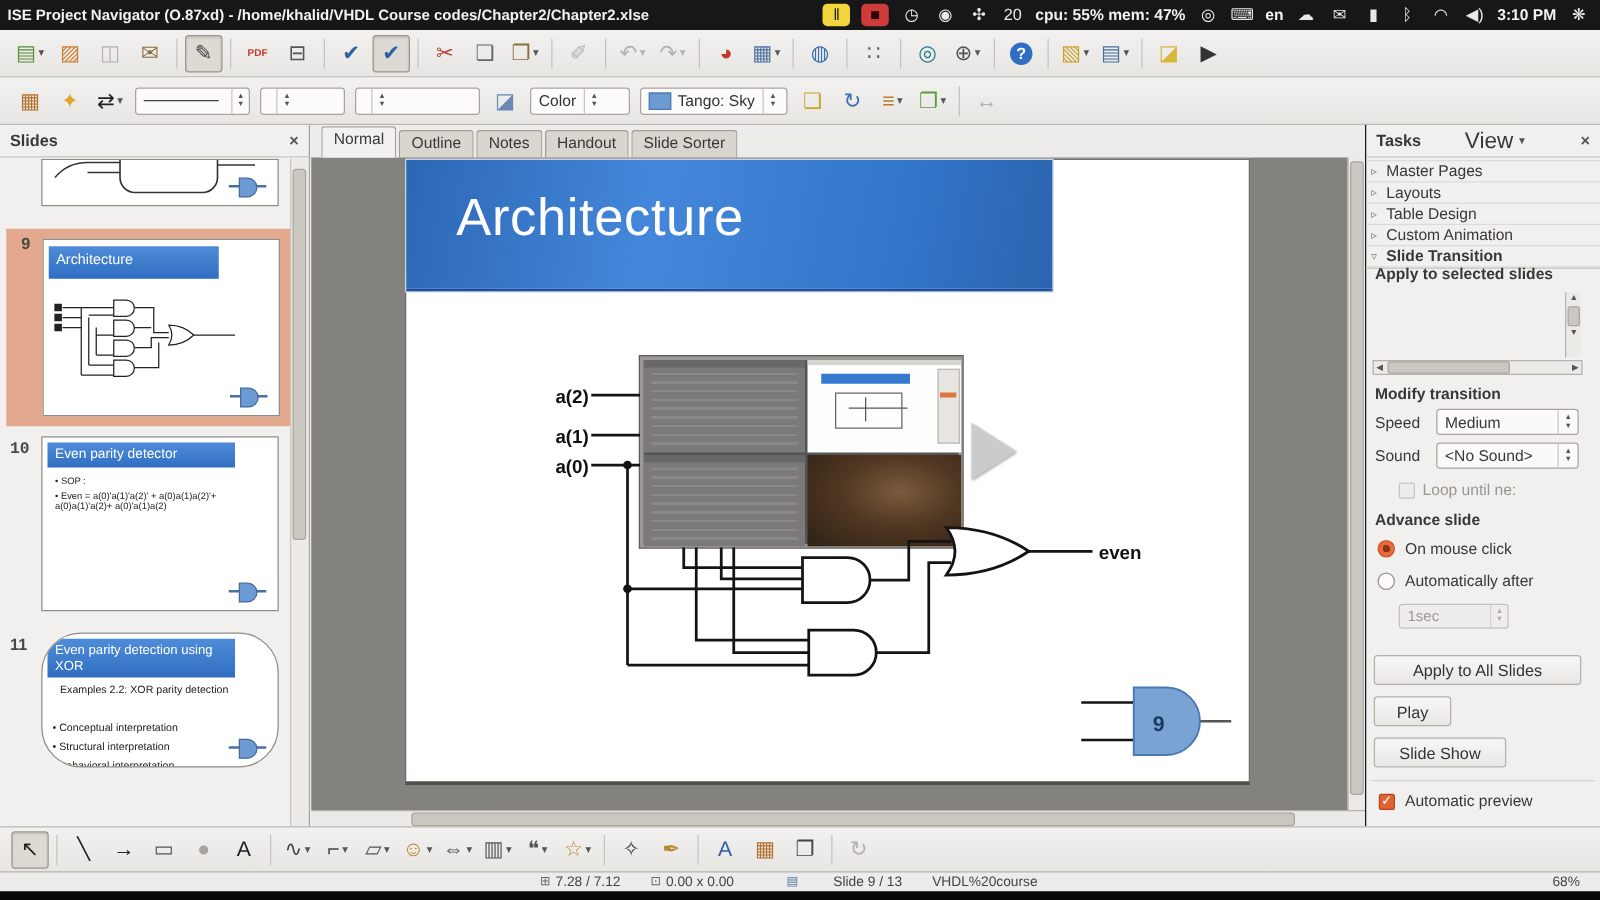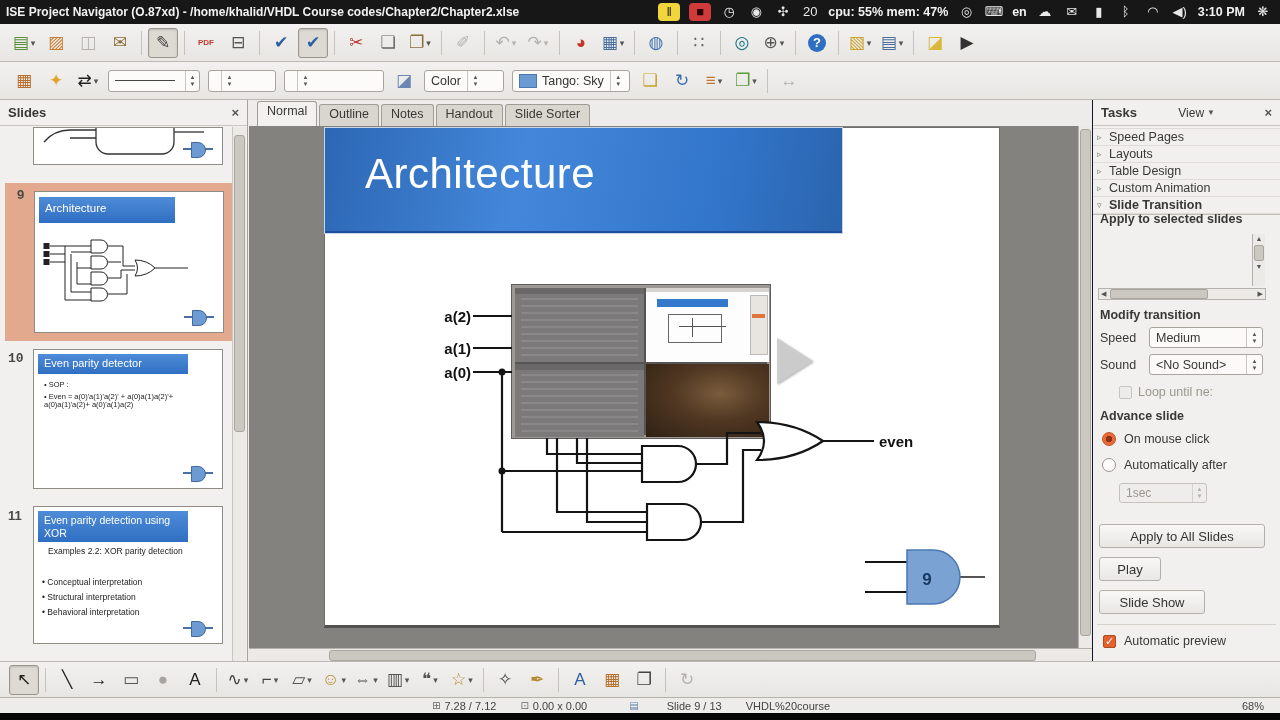--- a/index.html
+++ b/index.html
@@ -96,21 +96,21 @@
   .vq.white .msketch b{position:absolute;left:45%;top:10%;width:1px;height:70%;background:#555;}
   .vq.white .mpanel{position:absolute;right:1%;top:10%;width:13%;height:78%;background:#e8e5e1;border:1px solid #bbb;}
   .vq.white .mpanel i{position:absolute;left:10%;top:30%;right:10%;height:8%;background:#e0763a;}
   .vq.photo{background:radial-gradient(ellipse at 60% 40%,#7a5c3d 0%,#503722 45%,#2f2114 100%);}
   #play-btn{position:absolute;left:452px;top:210px;width:0;height:0;z-index:4;
     border-left:36px solid rgba(205,205,205,.92);border-top:23px solid transparent;border-bottom:23px solid transparent;
     filter:drop-shadow(1px 1px 1px rgba(90,90,90,.5));}
   
   #tasks{position:absolute;left:1092px;top:0;width:188px;height:561px;background:#f1f0ee;
     border-left:1px solid #0f172a;box-sizing:border-box;font-size:12.5px;color:#3a3835;}
-  #tasks .panel-head .view-lbl{margin-left:auto;font-weight:normal;font-size:12px;}
+  #tasks .panel-head .view-lbl{margin-left:auto;font-weight:normal;font-size:18px;}
   #tasks .panel-head .dd{font-size:8px;margin:0 8px 0 3px;color:#555;}
   .tsec{display:flex;align-items:center;height:16px;border-bottom:1px solid #dedbd6;padding-left:4px;}
   .tsec .tarrow{width:12px;font-size:9px;color:#777;}
   .tsec.exp{font-weight:bold;}
   #tsecs{border-top:1px solid #dedbd6;margin-top:1px;border-bottom:1px solid #c2bfb9;}
   .tp-h{font-weight:bold;padding:0 0 0 7px;}
   #tlist{position:absolute;left:5px;top:133px;width:168px;height:54px;background:#fff;
     border:1px solid #9a968f;box-sizing:border-box;overflow:hidden;}
   .titem{height:17px;line-height:17px;padding-left:4px;font-size:13px;white-space:nowrap;}
   .titem.sel{background:linear-gradient(#ee7448,#e05a2e);color:#fff;}
@@ -401,21 +401,21 @@
               <div class="tb-bullet">• SOP :</div>
               <div class="tb-bullet">• Even = a(0)'a(1)'a(2)' + a(0)a(1)a(2)'+ a(0)a(1)'a(2)+ a(0)'a(1)a(2)</div>
             </div>
           <span class="mini-gate">
               <i></i>
               <b></b>
             </span>
         </div>
 
         <span class="thumb-num" style="left:8px;top:381px;">11</span>
-        <div class="thumb-box" style="left:33px;top:379px;width:190px;height:138px;">
+        <div class="thumb-box" style="left:33px;top:379px;width:190px;height:108px;border-radius:32px;">
           <span class="tbanner wrap" style="left:4px;top:4px;width:150px;height:31px;">Even parity  detection using XOR</span>
           <div class="tb-sub" style="margin-top:40px;">Examples 2.2: XOR parity detection</div>
           <div id="t11b" style="position:absolute;left:2px;top:66px;width:160px;">
               <div class="tb-bullet" style="font-size: 8.5px; margin: 5px 4px 0px 6px;">• Conceptual interpretation</div>
               <div class="tb-bullet" style="font-size: 8.5px; margin: 5px 4px 0px 6px;">• Structural interpretation</div>
               <div class="tb-bullet" style="font-size: 8.5px; margin: 5px 4px 0px 6px;">• Behavioral interpretation</div>
             </div>
           <span class="mini-gate">
               <i></i>
               <b></b>
@@ -510,21 +510,21 @@
     <div id="tasks">
       <div class="panel-head">
         <span>Tasks</span>
         <span class="view-lbl">View</span>
         <span class="dd">▼</span>
         <span class="panel-close">×</span>
       </div>
       <div id="tsecs" style="position:absolute;left:0;top:27px;right:0;">
           <div class="tsec">
             <span class="tarrow">▹</span>
-            <span class="tlabel">Speed Pages</span>
+            <span class="tlabel">Master Pages</span>
           </div>
           <div class="tsec">
             <span class="tarrow">▹</span>
             <span class="tlabel">Layouts</span>
           </div>
           <div class="tsec">
             <span class="tarrow">▹</span>
             <span class="tlabel">Table Design</span>
           </div>
           <div class="tsec">

